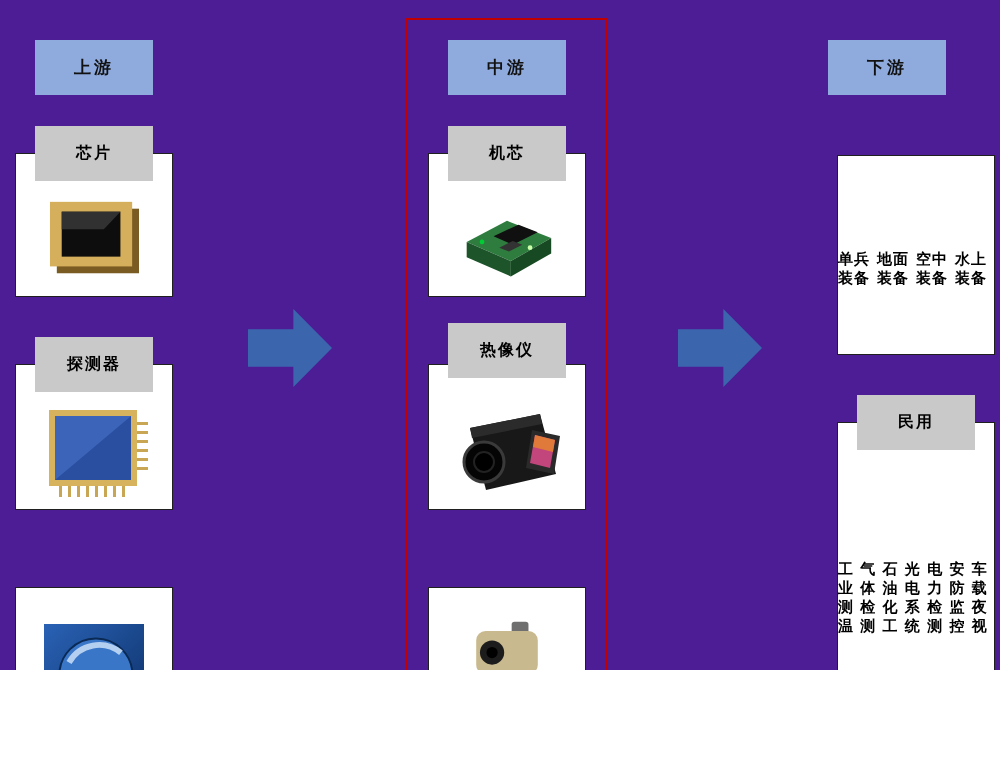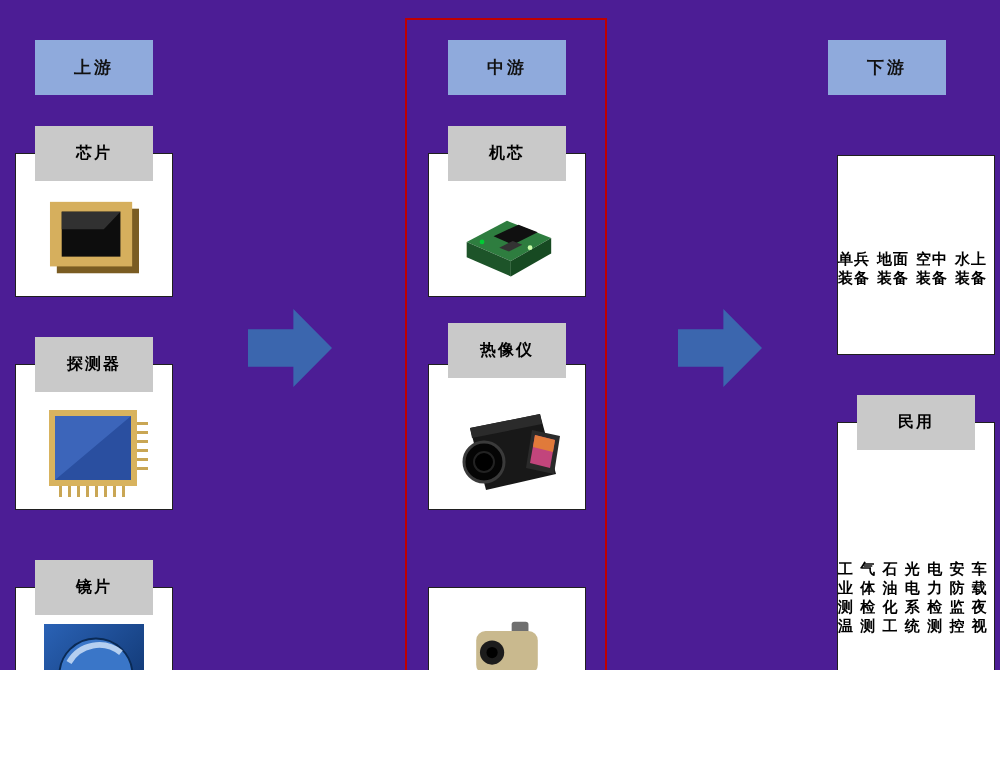--- a/index.html
+++ b/index.html
@@ -79,21 +79,20 @@
           <rect x="100" y="47" width="13" height="3"></rect>
         <rect x="100" y="56" width="13" height="3"></rect>
           <rect x="100" y="65" width="13" height="3"></rect>
       </g>
       <rect x="14" y="8" width="88" height="76" fill="#d8b35e"></rect>
       <rect x="20" y="14" width="76" height="64" fill="#2a4fa0"></rect>
       <polygon points="20,14 96,14 20,78" fill="#4a79d0" opacity="0.55"></polygon>
     </svg>
   </div>
 
-  <div class="lbl" style="left:35px;top:560px">镜片</div>
   <div class="wbox" style="left:15px;top:587px;height:144px">
     <svg width="100" height="100" viewBox="0 0 104 104">
       <defs>
         <linearGradient id="lensGrad" x1="0" y1="0" x2="1" y2="1">
           <stop offset="0" stop-color="#2a62b5"></stop>
             <stop offset="1" stop-color="#0c2f66"></stop>
         </linearGradient>
       </defs>
       <rect width="104" height="104" fill="url(#lensGrad)"></rect>
       <circle cx="54" cy="53" r="38" fill="#3a76c8"></circle>

